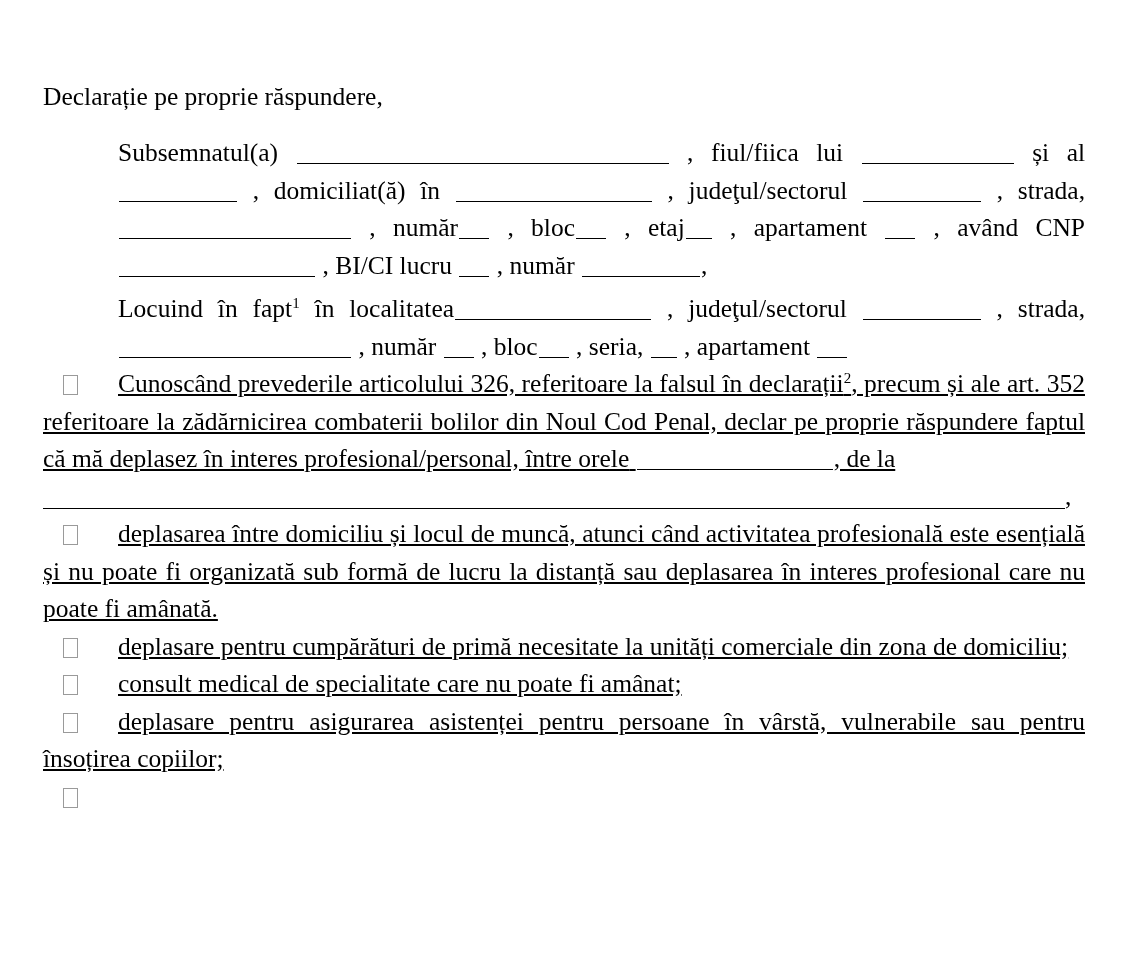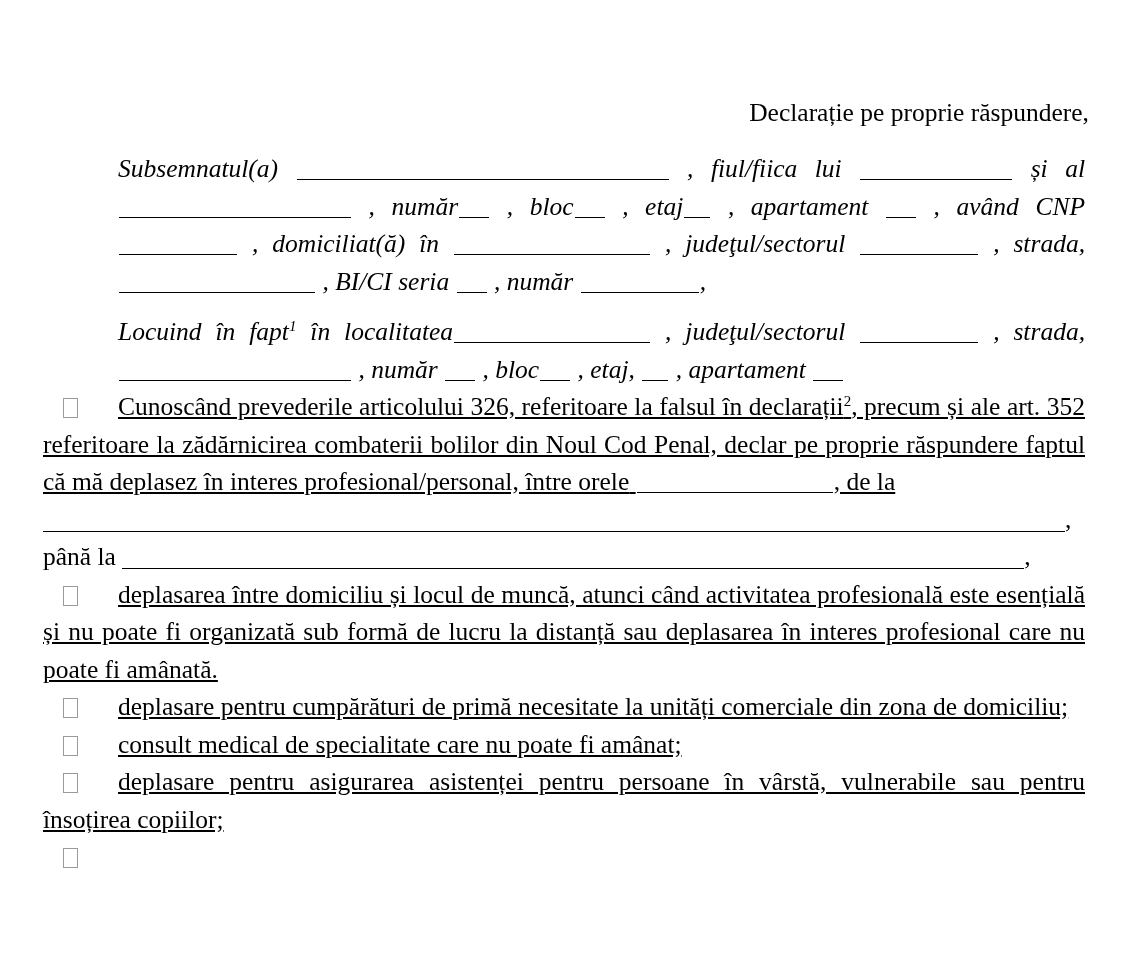--- a/index.html
+++ b/index.html
@@ -23,39 +23,39 @@
     height: 957px;
     box-sizing: border-box;
     padding: 0 20px 0 43px;
     overflow: hidden;
   }
 
   
   .doc-title {
     font-size: 25.5px;
     line-height: 38px;
-    text-align: right;
-    margin: 16px;
+    text-align: left;
+    margin: 0;
     padding-top: 78px;
     white-space: nowrap;
   }
 
   
   .para {
     font-size: 25.5px;
     line-height: 37.5px;
     text-align: justify;
     text-justify: inter-word;
     margin: 0;
     padding-right: 20px;
   }
-  .para.indent { text-indent: 75px; font-style: italic; }
+  .para.indent { text-indent: 75px; }
 
   .block-gap-lg { margin-top: 18px; }
-  .block-gap-md { margin-top: 13px; }
+  .block-gap-md { margin-top: 6px; }
   .block-gap-sm { margin-top: 6px; }
 
   
   .just-line {
     display: block;
     text-align: justify;
     text-align-last: justify;
   }
   .last-line {
     display: block;
@@ -139,79 +139,75 @@
 
   <div class="doc-title">Declarație pe proprie răspundere,</div>
 
   <div class="para indent block-gap-lg">
     <span class="just-line">
       <span>Subsemnatul(a)</span>
       <span class="blank b-huge"></span>
       <span>, fiul/fiica  lui</span>
       <span class="blank b-lg"></span>
       <span>și  al</span>
-    </span>
-    <span class="just-line">
-      <span class="blank b-xxl"></span>
-      <span class="nowrap"><span>,  număr</span><span class="blank b-tiny"></span></span>
-      <span class="nowrap"><span>,  bloc</span><span class="blank b-tiny"></span></span>
-      <span class="nowrap"><span>,  etaj</span><span class="blank b-tiny2"></span></span>
-      <span>,  apartament</span>
-      <span class="blank b-tiny"></span>
-      <span>,  având  CNP</span>
     </span>
     <span class="just-line">
       <span class="blank b-md"></span>
       <span>,  domiciliat(ă)  în</span>
       <span class="blank b-xl"></span>
       <span>,  judeţul/sectorul</span>
       <span class="blank b-md"></span>
       <span>,  strada,</span>
     </span>
+    <span class="just-line">
+      <span class="blank b-xxl"></span>
+      <span class="nowrap"><span>,  număr</span><span class="blank b-tiny"></span></span>
+      <span class="nowrap"><span>,  bloc</span><span class="blank b-tiny"></span></span>
+      <span class="nowrap"><span>,  etaj</span><span class="blank b-tiny2"></span></span>
+      <span>,  apartament</span>
+      <span class="blank b-tiny"></span>
+      <span>,  având  CNP</span>
+    </span>
     <span class="last-line">
       <span class="blank b-xl"></span>
-      <span>,  BI/CI seria</span>
+      <span>,  BI/CI lucru</span>
       <span class="blank b-tiny"></span>
       <span>, număr</span>
       <span class="blank b-md"></span><span>,</span>
     </span>
   </div>
 
   <div class="para indent block-gap-md">
     <span class="just-line">
       <span class="nowrap"><span>Locuind în fapt</span><span class="sup">1</span><span> în localitatea</span><span class="blank b-xl"></span></span>
       <span>, judeţul/sectorul</span>
       <span class="blank b-md"></span>
       <span>, strada,</span>
     </span>
     <span class="last-line">
       <span class="blank b-xxl"></span>
       <span>, număr</span>
       <span class="blank b-tiny"></span>
       <span class="nowrap"><span>, bloc</span><span class="blank b-tiny"></span></span>
-      <span>, etaj,</span>
+      <span>, seria,</span>
       <span class="blank b-tiny2"></span>
       <span>, apartament</span>
       <span class="blank b-tiny"></span>
     </span>
   </div>
 
   <div class="li-para block-gap-md">
     <span class="cbx-wrap"><span class="cbx"></span></span><span>Cunoscând prevederile articolului 326, referitoare la falsul în declarații</span><span class="sup">2</span><span>, precum și ale art. 352 referitoare la  zădărnicirea combaterii bolilor din Noul Cod Penal, declar pe proprie răspundere faptul că mă deplasez în interes profesional/personal, între orele</span>
     <span class="blank b-xl"></span><span class="last-line" style="display:inline">,  de  la</span>
   </div>
 
   <div class="rule-line">
     <span class="rule-fill rule-full"></span><span>,</span>
   </div>
 
-  <div class="rule-line">
-    <span>până  la</span>
-    <span class="rule-fill rule-pana"></span><span>,</span>
-  </div>
 
 
   <div class="li-para block-gap-sm">
     <span class="cbx-wrap"><span class="cbx"></span></span><span>deplasarea între domiciliu și locul de muncă, atunci când activitatea profesională este esențială și nu poate fi organizată sub formă de lucru la distanță sau deplasarea în interes profesional care nu poate fi amânată.</span>
   </div>
 
   <div class="li-para block-gap-sm">
     <span class="cbx-wrap"><span class="cbx"></span></span><span>deplasare pentru cumpărături de primă necesitate la unități comerciale din zona de domiciliu;</span>
   </div>
 

